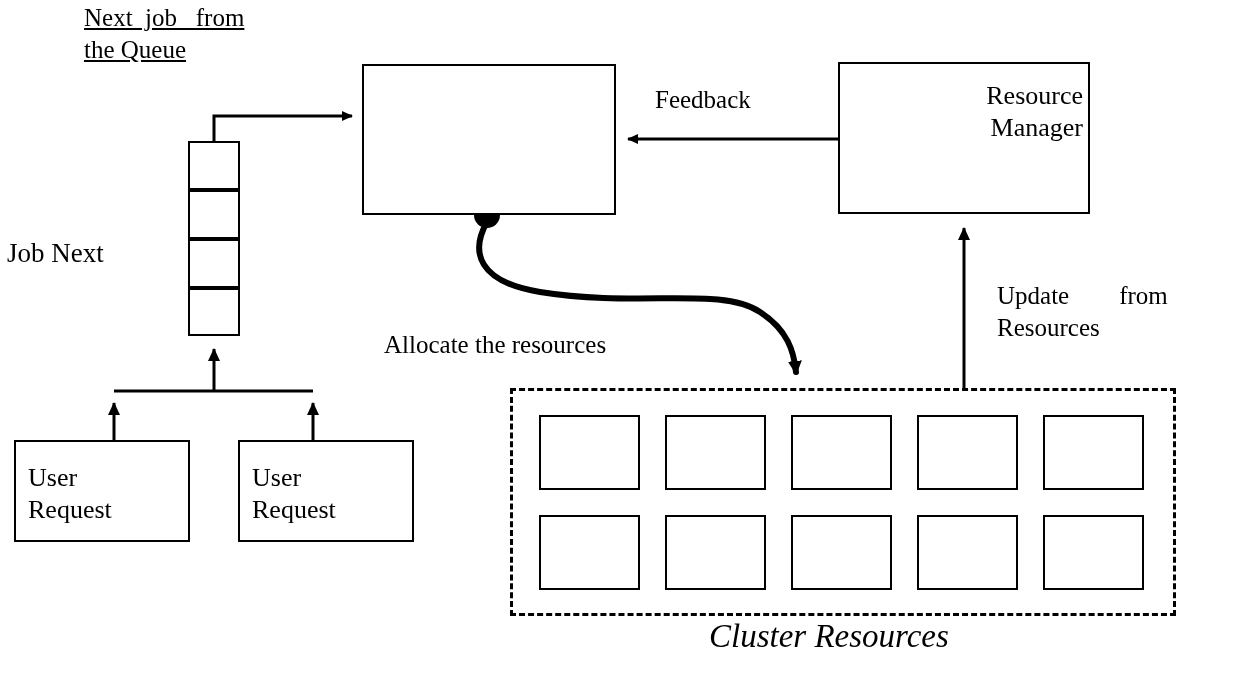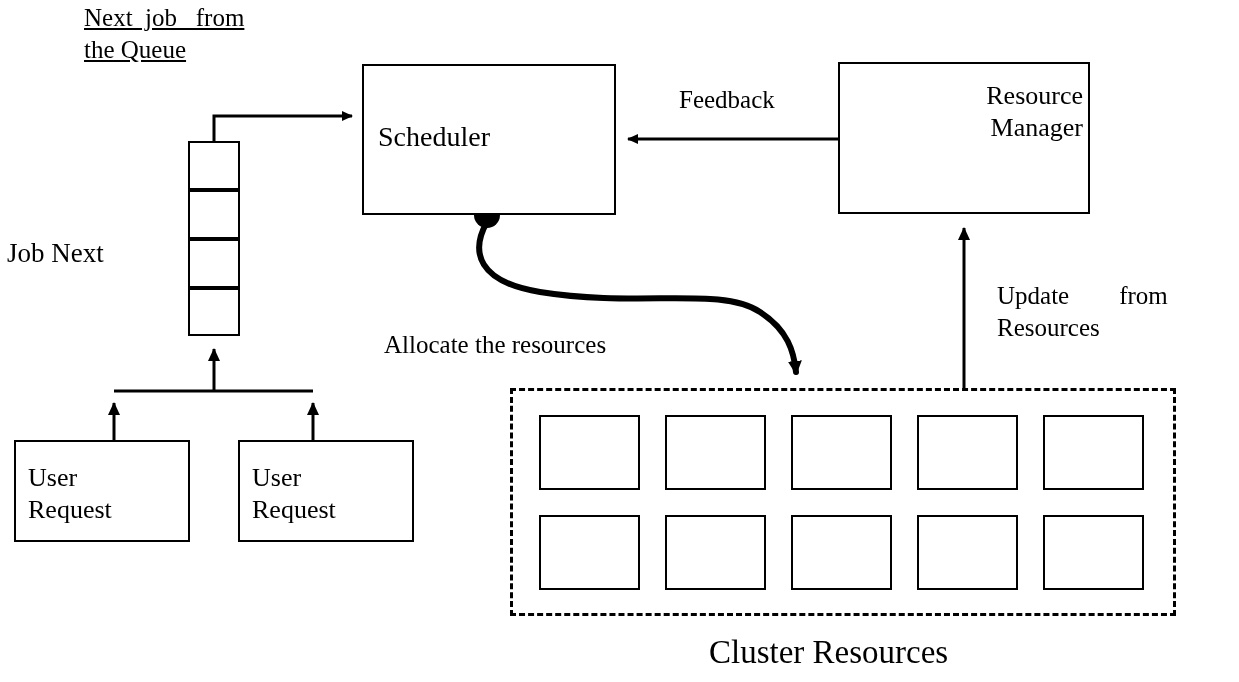--- a/index.html
+++ b/index.html
@@ -58,24 +58,24 @@
     box-sizing: border-box;
   }
   .res-cell {
     position: absolute;
     background: #ffffff;
     border: 2px solid #000000;
     box-sizing: border-box;
   }
   #label-next-job     { left: 84px;  top: 2px;   font-size: 25px; text-decoration: underline; }
   #label-job-queue    { left: 7px;   top: 236px; font-size: 27px; }
-  #label-feedback     { left: 679px; top: 84px;  font-size: 25px; }
+  #label-feedback     { left: 655px; top: 84px;  font-size: 25px; }
   #label-allocate     { left: 384px; top: 329px; font-size: 25px; }
   #label-update       { left: 997px; top: 280px; font-size: 25px; }
-  #label-cluster-res  { left: 709px; top: 632px; font-size: 33px; }
+  #label-cluster-res  { left: 709px; top: 616px; font-size: 33px; font-style: italic; }
   #label-scheduler    { left: 378px; top: 120px; width: 222px; font-size: 28px; text-align: left; }
   #label-resource-mgr { left: 845px; top: 80px;  width: 238px; font-size: 26px; text-align: right; }
   #label-user-req-1   { left: 28px;  top: 462px; width: 150px; font-size: 26px; text-align: left; }
   #label-user-req-2   { left: 252px; top: 462px; width: 150px; font-size: 26px; text-align: left; }
 </style>
 </head>
 <body>
 
 <div id="canvas">
 
@@ -119,21 +119,20 @@
       <circle cx="487" cy="215" r="13" fill="#000000"></circle>
     </g>
   </svg>
 
   <div class="queue-cell" style="left:188px; top:141px; width:52px; height:49px;"></div>
   <div class="queue-cell" style="left:188px; top:190px; width:52px; height:49px;"></div>
   <div class="queue-cell" style="left:188px; top:239px; width:52px; height:49px;"></div>
   <div class="queue-cell" style="left:188px; top:288px; width:52px; height:48px;"></div>
 
   <div class="node-box" style="left:362px; top:64px; width:254px; height:151px;"></div>
-  <div class="box-label" id="label-scheduler">Scheduler</div>
 
   <div class="node-box" style="left:838px; top:62px; width:252px; height:152px;"></div>
   <div class="box-label" id="label-resource-mgr">Resource
 Manager</div>
 
   <div class="node-box" style="left:14px; top:440px; width:176px; height:102px;"></div>
   <div class="box-label" id="label-user-req-1">User
 Request</div>
 
   <div class="node-box" style="left:238px; top:440px; width:176px; height:102px;"></div>

